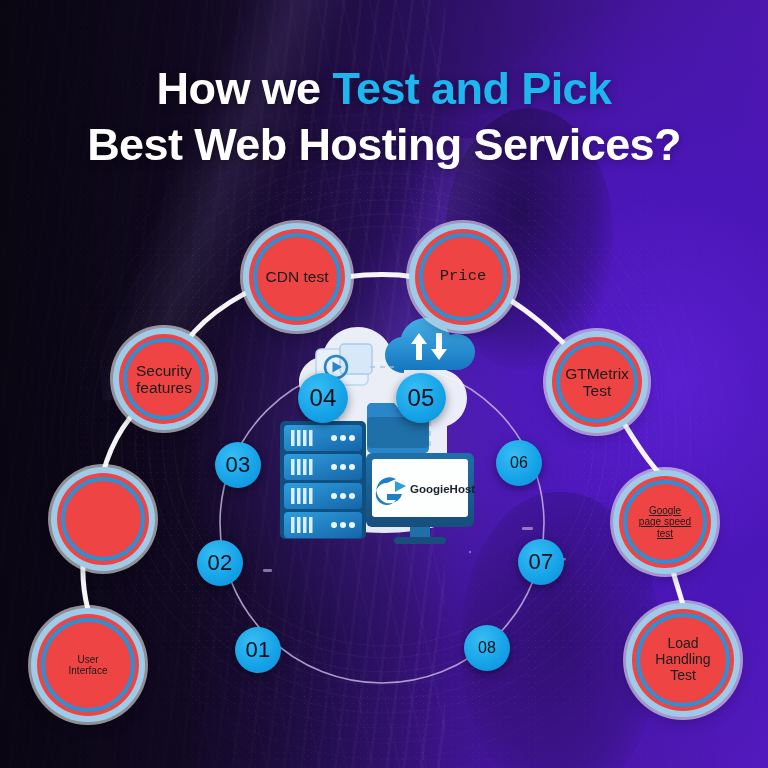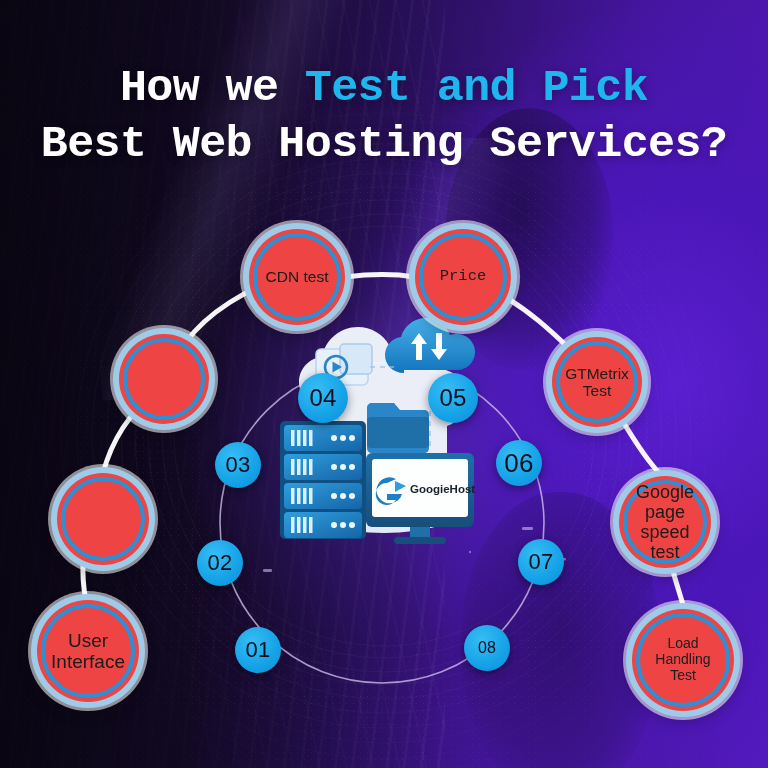--- a/index.html
+++ b/index.html
@@ -60,21 +60,20 @@
     position:absolute;left:50%;top:56.5%;width:420px;height:420px;margin:-210px 0 0 -210px;
     background:radial-gradient(circle, rgba(120,70,230,.30) 0%, rgba(90,45,190,.14) 45%, rgba(0,0,0,0) 70%);
     border-radius:50%;
   }
 
   
   .title{
     position:absolute;left:0;right:0;top:44px;text-align:center;
     line-height:1.08;letter-spacing:-0.6px;z-index:8;
     text-shadow:0 2px 10px rgba(0,0,0,.35);
-    font-family:Liberation Mono, monospace;
   }
   .title .line{display:block;font-weight:700;color:#ffffff;white-space:nowrap;}
   .title .l1{font-size:45px;}
   .title .l2{font-size:45px;margin-top:7px;}
   .accent{color:#1FB6F0;}
 
   
   .diagram{position:absolute;inset:0;z-index:5;}
 
   
@@ -309,33 +308,34 @@
       <div class="node" style="left: 249px; top: 229px; width: 96px; height: 96px; font-size: 15.5px;">
         <div class="inner-ring"></div>
         <span>CDN test</span>
       </div>
       <div class="node" style="left: 415px; top: 229px; width: 96px; height: 96px; font-size: 15.5px; font-family: Liberation Mono, monospace;">
         <div class="inner-ring"></div>
         <span>Price</span>
       </div>
       <div class="node" style="left: 119px; top: 334px; width: 90px; height: 90px; font-size: 15.5px;">
         <div class="inner-ring"></div>
+        <span>Security<br>features</span>
       </div>
       <div class="node" style="left: 552px; top: 337px; width: 90px; height: 90px; font-size: 15.5px;">
         <div class="inner-ring"></div>
         <span>GTMetrix<br>Test</span>
       </div>
       <div class="node" style="left: 57px; top: 473px; width: 92px; height: 92px; font-size: 15.5px;">
         <div class="inner-ring"></div>
       </div>
-      <div class="node" style="left: 619px; top: 476px; width: 92px; height: 92px; font-size: 18px;">
+      <div class="node" style="left: 619px; top: 476px; width: 92px; height: 92px; font-size: 10px; text-decoration: underline;">
         <div class="inner-ring"></div>
         <span>Google<br>page speed<br>test</span>
       </div>
-      <div class="node" style="left: 37px; top: 600px; width: 102px; height: 102px; font-size: 19px;">
+      <div class="node" style="left: 37px; top: 614px; width: 102px; height: 102px; font-size: 10px;">
         <div class="inner-ring"></div>
         <span>User<br>Interface</span>
       </div>
       <div class="node" style="left: 632px; top: 609px; width: 102px; height: 102px; font-size: 14px;">
         <div class="inner-ring"></div>
         <span>Load<br>Handling<br>Test</span>
       </div>
     </div>
 
   <div id="badges">
@@ -344,24 +344,24 @@
       </div>
       <div class="badge" style="left: 197px; top: 540px; width: 46px; height: 46px; font-size: 22px;">
         <span>02</span>
       </div>
       <div class="badge" style="left: 215px; top: 442px; width: 46px; height: 46px; font-size: 22px;">
         <span>03</span>
       </div>
       <div class="badge" style="left: 298px; top: 373px; width: 50px; height: 50px; font-size: 24px;">
         <span>04</span>
       </div>
-      <div class="badge" style="left: 428px; top: 373px; width: 50px; height: 50px; font-size: 24px; text-align: right;">
+      <div class="badge" style="left: 396px; top: 373px; width: 50px; height: 50px; font-size: 24px; text-align: right;">
         <span>05</span>
       </div>
-      <div class="badge" style="left: 496px; top: 440px; width: 46px; height: 46px; font-size: 26px;">
+      <div class="badge" style="left: 496px; top: 440px; width: 46px; height: 46px; font-size: 16px;">
         <span>06</span>
       </div>
       <div class="badge" style="left: 518px; top: 539px; width: 46px; height: 46px; font-size: 22px;">
         <span>07</span>
       </div>
       <div class="badge" style="left: 464px; top: 625px; width: 46px; height: 46px; font-size: 16px;">
         <span>08</span>
       </div>
     </div>
 

